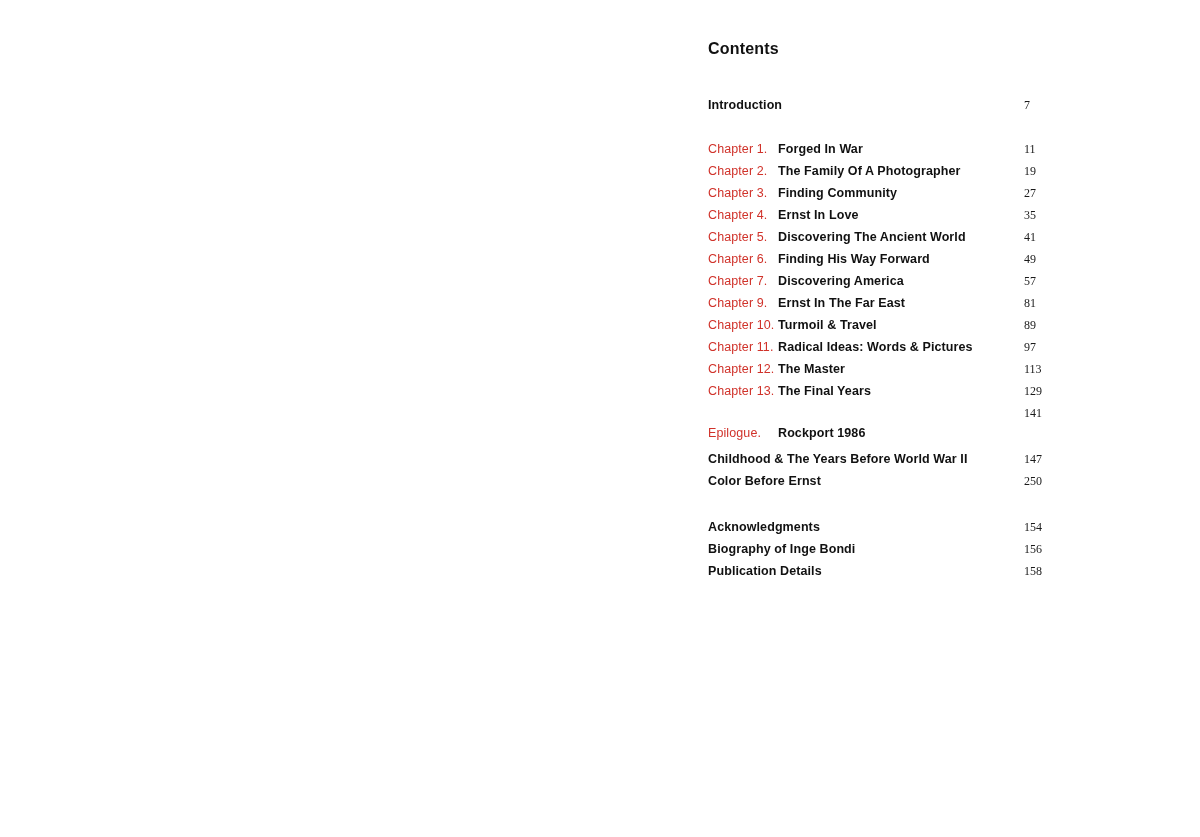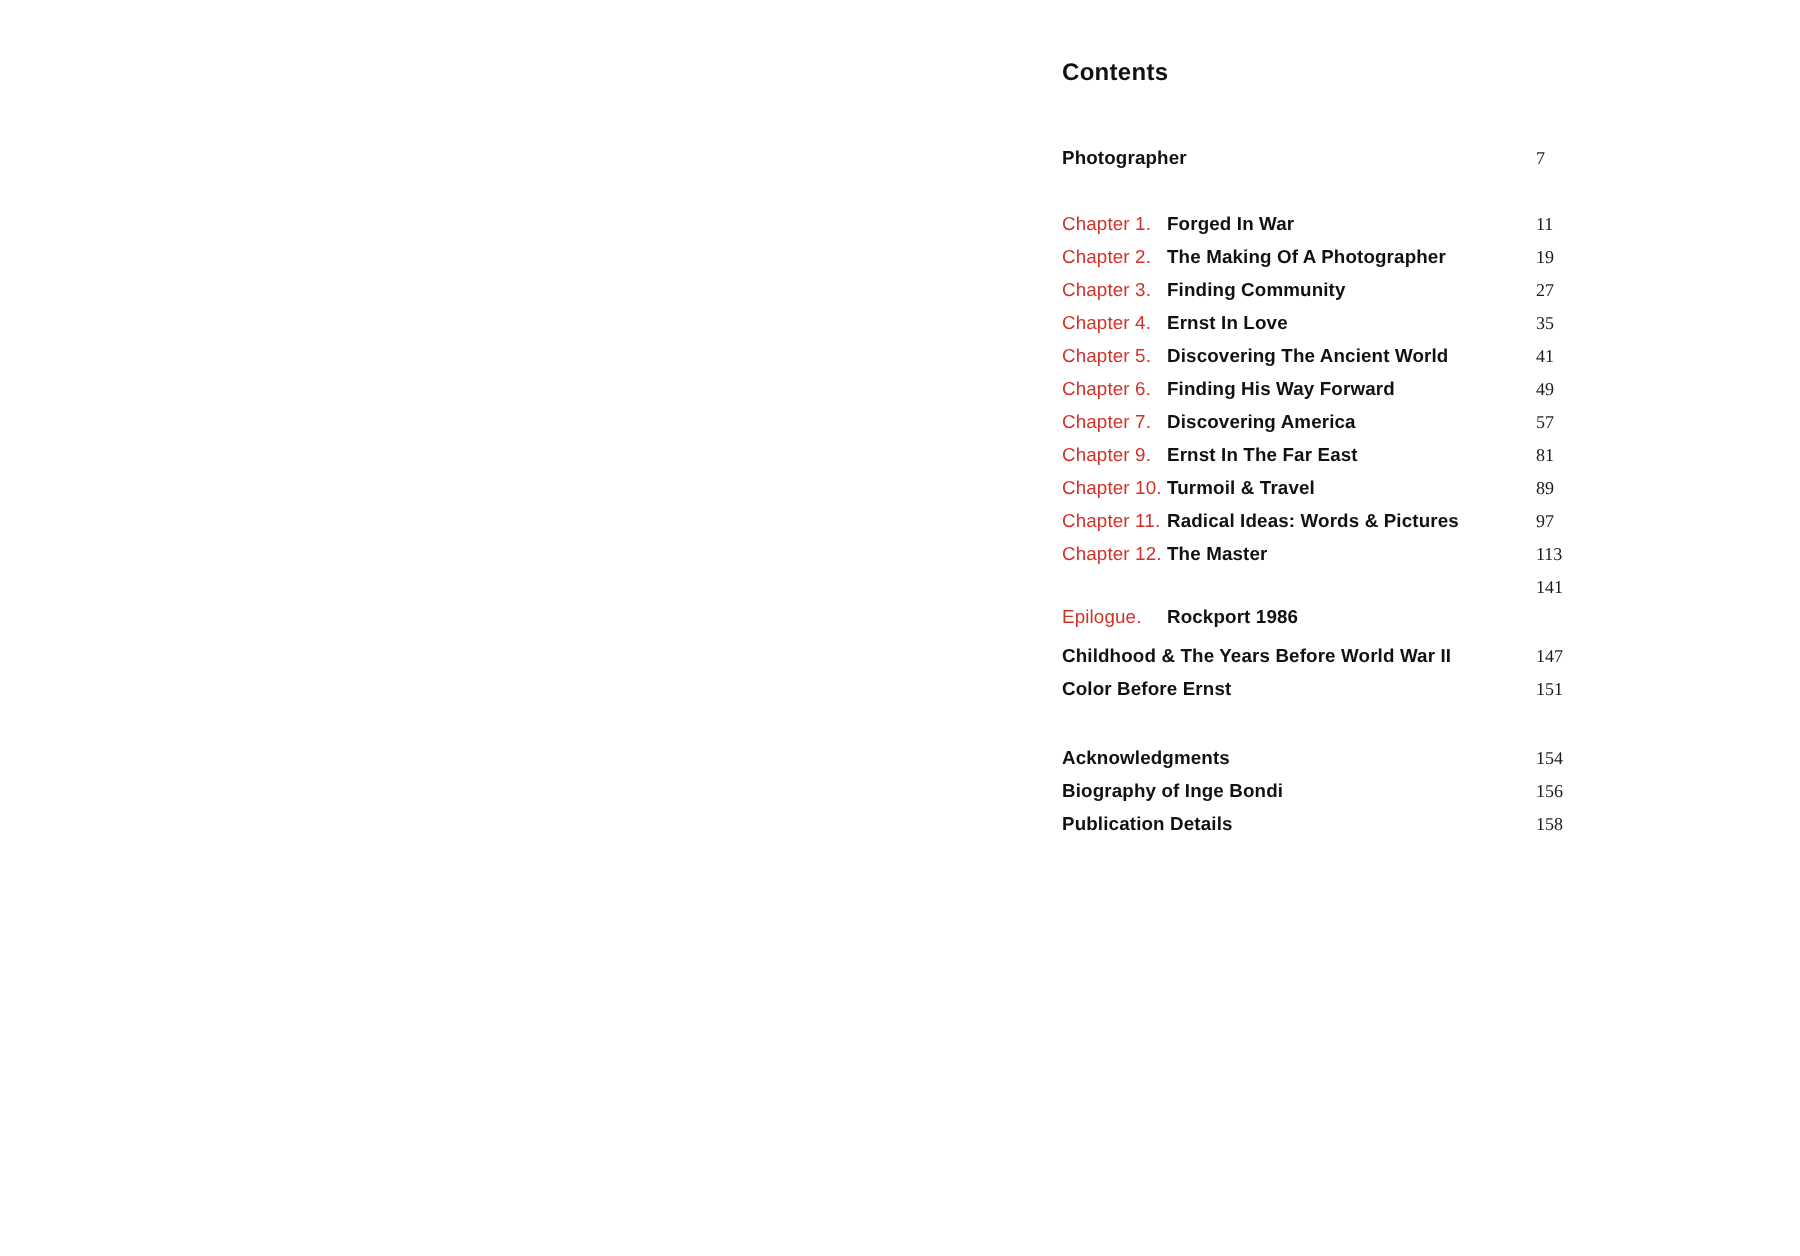--- a/index.html
+++ b/index.html
@@ -85,35 +85,35 @@
 </style>
 </head>
 <body>
 
 <div class="page">
   <div class="toc">
 
     <h1 class="toc-title">Contents</h1>
 
     <div class="row intro-row">
-      <span class="label">Photographer</span>
+      <span class="label">Introduction</span>
       <span class="page-no">7</span>
     </div>
 
     <div class="group-chapters">
 
       <div class="row">
         <span class="num-col">Chapter 1.</span>
         <span class="label">Forged In War</span>
         <span class="page-no">11</span>
       </div>
 
       <div class="row">
         <span class="num-col">Chapter 2.</span>
-        <span class="label">The Making Of A Photographer</span>
+        <span class="label">The Family Of A Photographer</span>
         <span class="page-no">19</span>
       </div>
 
       <div class="row">
         <span class="num-col">Chapter 3.</span>
         <span class="label">Finding Community</span>
         <span class="page-no">27</span>
       </div>
 
       <div class="row">
@@ -158,39 +158,44 @@
         <span class="label">Radical Ideas: Words &amp; Pictures</span>
         <span class="page-no">97</span>
       </div>
 
       <div class="row">
         <span class="num-col">Chapter 12.</span>
         <span class="label">The Master</span>
         <span class="page-no">113</span>
       </div>
 
+      <div class="row">
+        <span class="num-col">Chapter 13.</span>
+        <span class="label">The Final Years</span>
+        <span class="page-no">129</span>
+      </div>
 
       <div class="row">
         <span class="num-col epilogue-num">Epilogue.</span>
         <span class="label">Rockport 1986</span>
         <span class="page-no">141</span>
       </div>
 
     </div>
 
     <div class="group-gap-xl"></div>
 
     <div>
       <div class="row plain">
         <span class="label">Childhood &amp; The Years Before World War II</span>
         <span class="page-no">147</span>
       </div>
       <div class="row plain">
         <span class="label">Color Before Ernst</span>
-        <span class="page-no">151</span>
+        <span class="page-no">250</span>
       </div>
     </div>
 
     <div class="group-gap-xl"></div>
 
     <div>
       <div class="row plain">
         <span class="label">Acknowledgments</span>
         <span class="page-no">154</span>
       </div>

